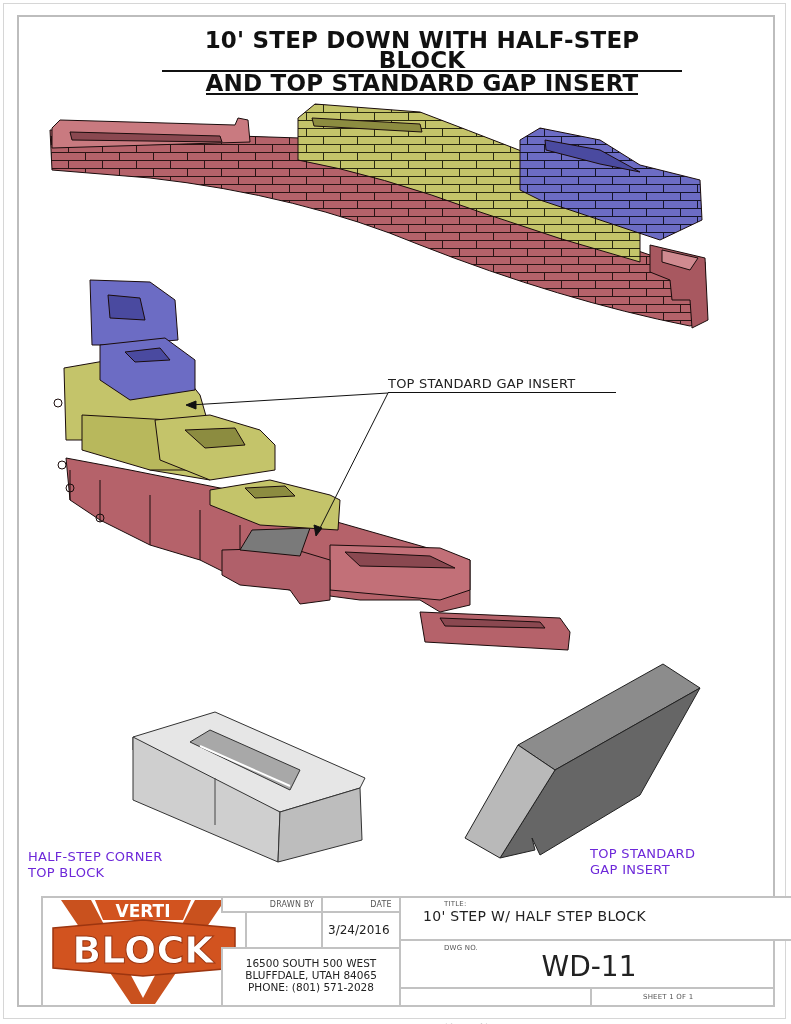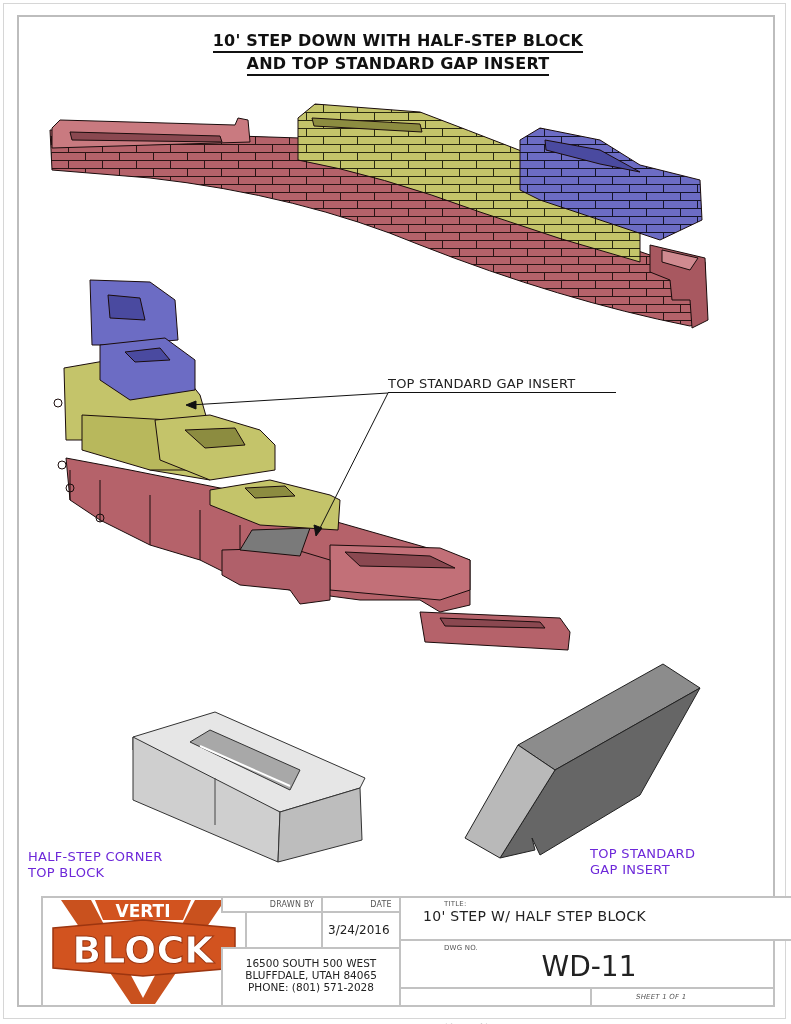--- a/index.html
+++ b/index.html
@@ -1,19 +1,19 @@
 <!DOCTYPE html>
 <html><head>
 <meta charset="utf-8">
 <style>
   html,body{margin:0;padding:0;background:#fff;}
   body{width:791px;height:1024px;position:relative;overflow:hidden;font-family:"DejaVu Sans","Liberation Sans",sans-serif;color:#222;}
   .outer-frame{position:absolute;left:3px;top:3px;width:783px;height:1016px;border:1px solid #d6d6d6;box-sizing:border-box;}
   .inner-frame{position:absolute;left:17px;top:15px;width:758px;height:992px;border:2px solid #bdbdbd;box-sizing:border-box;}
-  .title{position:absolute;left:138px;top:30px;width:520px;text-align:center;font-weight:bold;font-size:16px;line-height:22px;letter-spacing:0.2px;color:#111;}
+  .title{position:absolute;left:162px;top:30px;width:520px;text-align:center;font-weight:bold;font-size:23px;line-height:22px;letter-spacing:0.2px;color:#111;}
   .title span{display:inline-block;border-bottom:2px solid #111;line-height:20px;}
   .label{position:absolute;font-size:13px;line-height:16px;color:#6d28d9;text-align:left;letter-spacing:0.3px;}
   .callout{position:absolute;left:388px;top:376px;width:228px;font-size:13px;line-height:16px;border-bottom:1px solid #111;letter-spacing:0.2px;}
   svg.art{position:absolute;left:0;top:0;}
   
   .tb{position:absolute;left:17px;top:896px;width:758px;height:111px;}
   .cell{position:absolute;border:2px solid #c2c2c2;box-sizing:border-box;background:#fff;}
   .cap{position:absolute;font-size:7px;color:#555;letter-spacing:0.2px;padding-left:40px;}
   .val{position:absolute;color:#222;}
 </style>
@@ -163,15 +163,15 @@
     <div class="val" style="left:22px;top:10px;font-size:14px;letter-spacing:0.3px;">10' STEP W/ HALF STEP BLOCK</div>
   </div>
   <div class="cell" style="left:382px;top:43px;width:376px;height:50px;">
     <div class="cap" style="left:3px;top:3px;">DWG NO.</div>
     <div class="val" style="left:0;width:376px;top:9px;text-align:center;font-size:28px;">WD-11</div>
   </div>
   <div class="cell" style="left:382px;top:91px;width:193px;height:20px;">
     <div class="cap" style="left:3px;top:4px;margin-top:30px;">SCALE: 1:30</div>
   </div>
   <div class="cell" style="left:573px;top:91px;width:185px;height:20px;">
-    <div class="cap" style="left:4px;top:4px;font-style:italic;">SHEET 1 OF 1</div>
+    <div class="cap" style="left:11px;top:4px;">SHEET 1 OF 1</div>
   </div>
 </div>
 
 </body></html>

